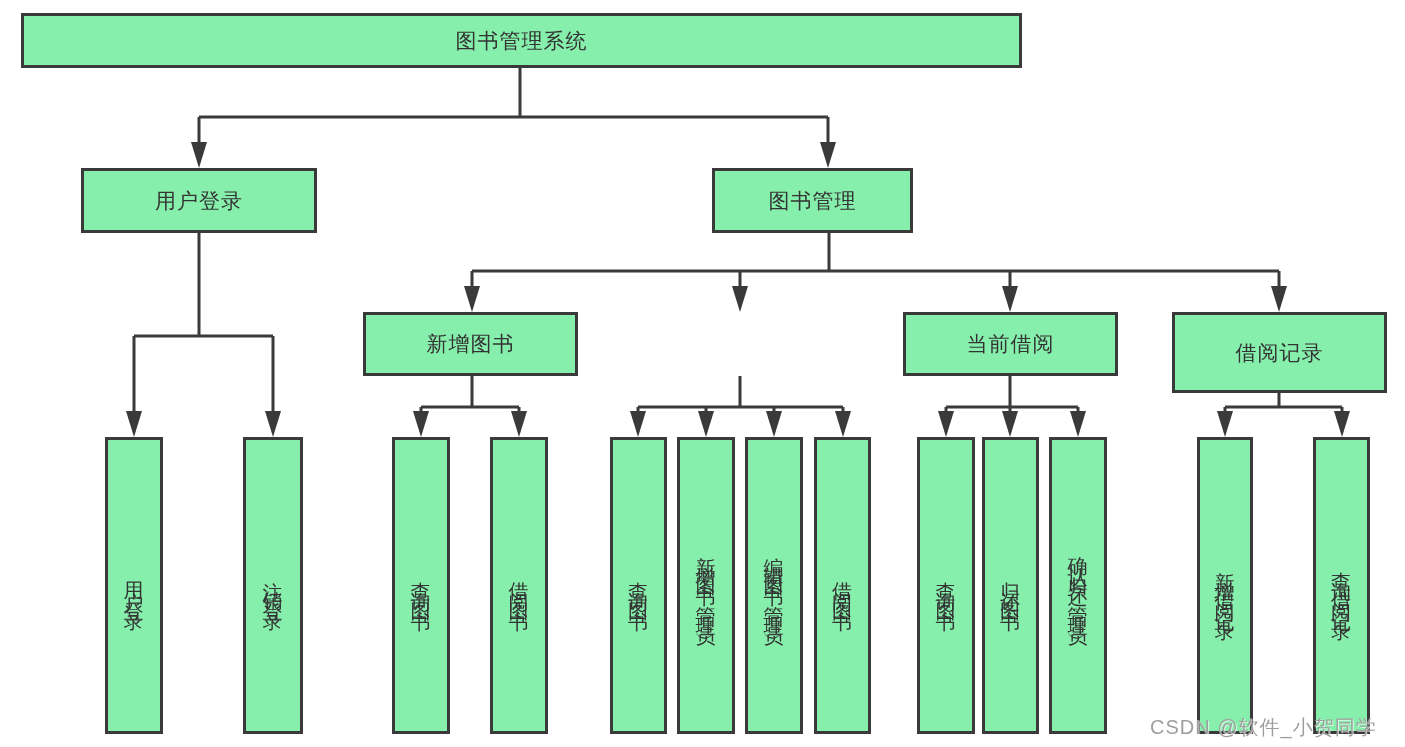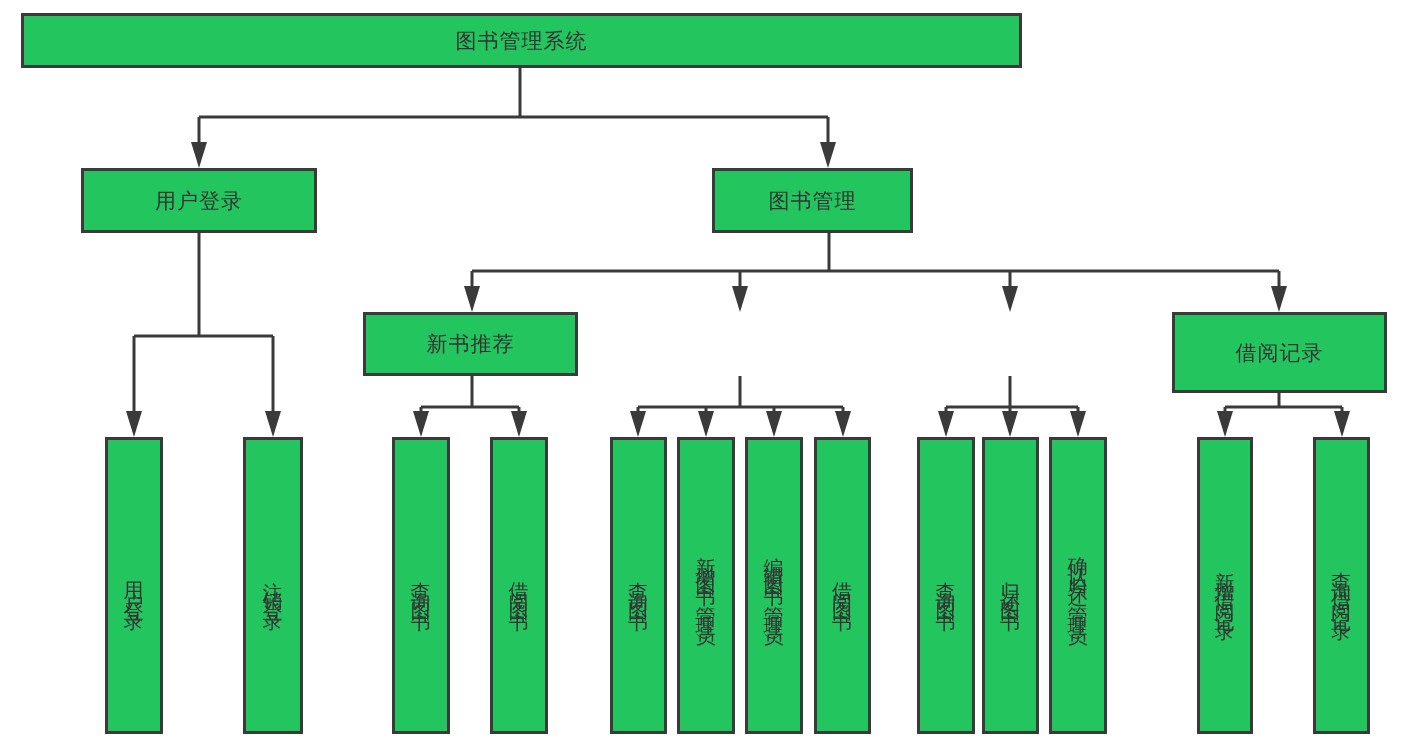--- a/index.html
+++ b/index.html
@@ -8,21 +8,21 @@
     width:1405px;height:747px;
     background:#fff;
     font-family:"Liberation Sans","DejaVu Sans",sans-serif;
     overflow:hidden;
   }
   #connectors{position:absolute;left:0;top:0;z-index:1;}
   #connectors path{stroke:var(--line,#3a3a3a);stroke-width:3;fill:none;}
   #connectors polygon{fill:var(--line,#3a3a3a);stroke:none;}
   .node{
     position:absolute;box-sizing:border-box;z-index:2;
-    background:#22c55e;border:3px solid var(--line,#3a3a3a);
+    background:#86efac;border:3px solid var(--line,#3a3a3a);
     display:flex;align-items:center;justify-content:center;
     color:var(--text,#333333);
   }
   .h{font-size:21px;letter-spacing:1px;white-space:nowrap;}
   .v{
     writing-mode:vertical-rl;text-orientation:mixed;
     font-size:20px;letter-spacing:10px;line-height:1;
   }
   #watermark{
     position:absolute;left:1150px;top:714px;z-index:3;
@@ -70,35 +70,37 @@
     <path d="M1279 376 V407 M1225 407 H1342 M1225 407 V417 M1342 407 V417"></path>
     <polygon points="1217,411 1233,411 1225,437"></polygon>
     <polygon points="1334,411 1350,411 1342,437"></polygon>
   </svg>
 
   <div class="node h" style="left:21px;top:13px;width:1001px;height:55px">图书管理系统</div>
 
   <div class="node h" style="left:81px;top:168px;width:236px;height:65px">用户登录</div>
   <div class="node h" style="left:712px;top:168px;width:201px;height:65px">图书管理</div>
 
-  <div class="node h" style="left:363px;top:312px;width:215px;height:64px">新书推荐</div>
+  <div class="node h" style="left:363px;top:312px;width:215px;height:64px">新增图书</div>
+  <div class="node h" style="left:903px;top:312px;width:215px;height:64px">当前借阅</div>
   <div class="node h" style="left:1172px;top:312px;width:215px;height:81px">借阅记录</div>
 
   <div class="node v" style="left:105px;top:437px;width:58px;height:297px">用户登录</div>
   <div class="node v" style="left:243px;top:437px;width:60px;height:297px">注销登录</div>
 
   <div class="node v" style="left:392px;top:437px;width:58px;height:297px">查询图书</div>
   <div class="node v" style="left:490px;top:437px;width:58px;height:297px">借阅图书</div>
 
   <div class="node v" style="left:610px;top:437px;width:57px;height:297px">查询图书</div>
   <div class="node v" style="left:677px;top:437px;width:58px;height:297px">新增图书（管理员）</div>
   <div class="node v" style="left:745px;top:437px;width:58px;height:297px">编辑图书（管理员）</div>
   <div class="node v" style="left:814px;top:437px;width:57px;height:297px">借阅图书</div>
 
   <div class="node v" style="left:917px;top:437px;width:58px;height:297px">查询图书</div>
   <div class="node v" style="left:982px;top:437px;width:57px;height:297px">归还图书</div>
   <div class="node v" style="left:1049px;top:437px;width:58px;height:297px">确认归还（管理员）</div>
 
   <div class="node v" style="left:1197px;top:437px;width:56px;height:297px">新增借阅记录</div>
   <div class="node v" style="left:1313px;top:437px;width:57px;height:297px">查询借阅记录</div>
 
+  <div id="watermark">CSDN @软件_小贺同学</div>
 
 </div>
 
 </body></html>

